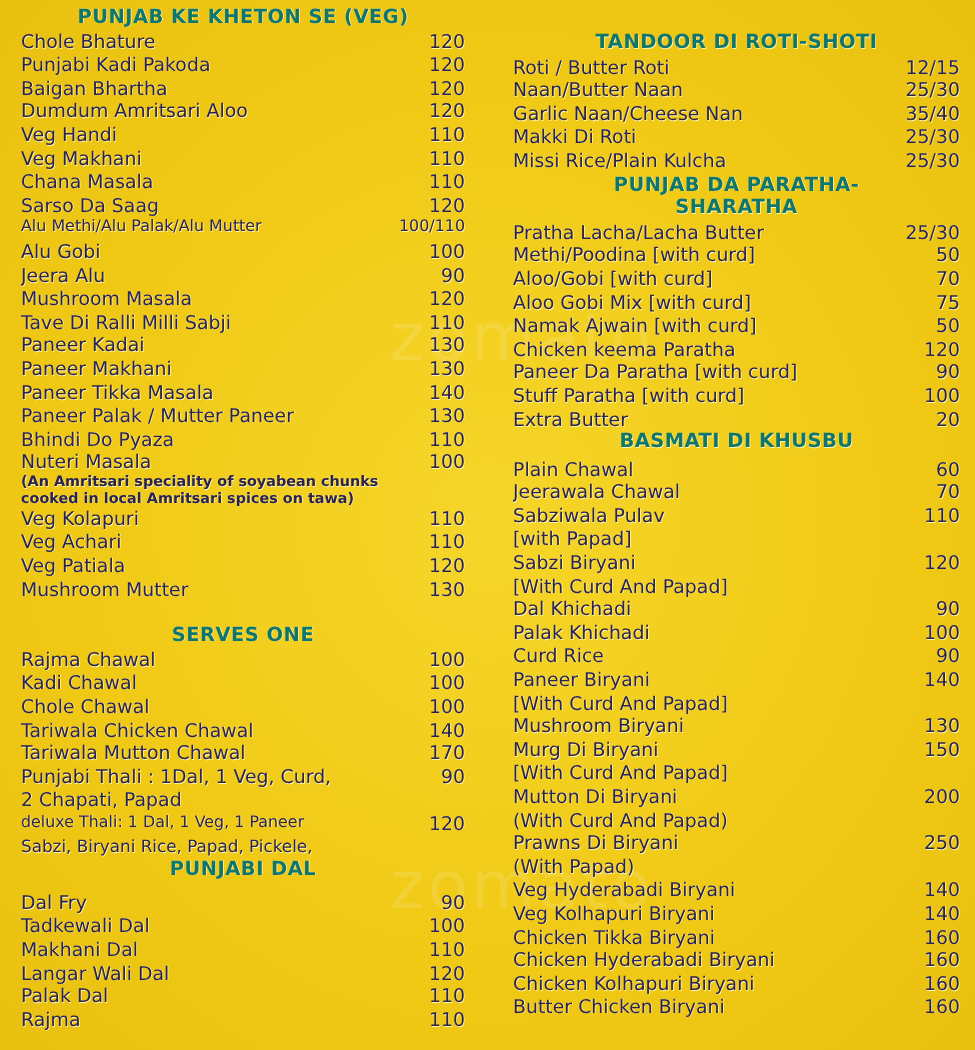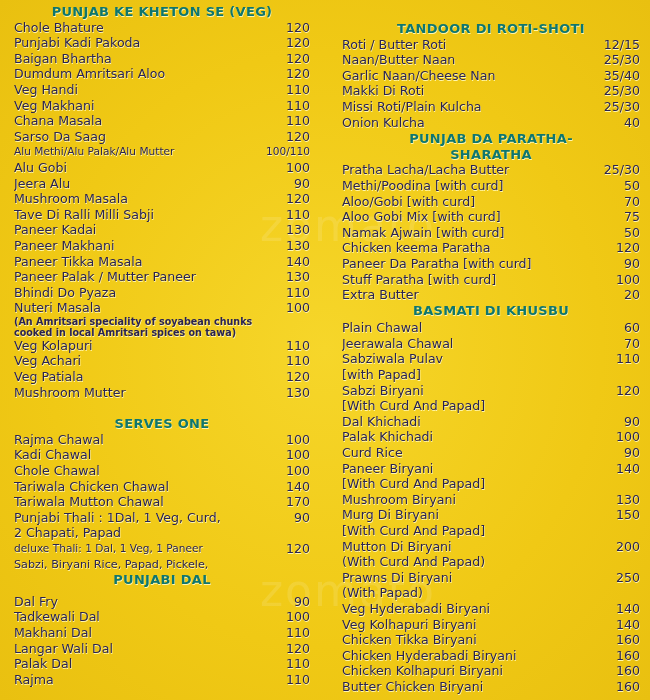--- a/index.html
+++ b/index.html
@@ -218,26 +218,22 @@
       </div>
       <div class="row">
         <span class="name">Garlic Naan/Cheese Nan</span>
         <span class="price">35/40</span>
       </div>
       <div class="row">
         <span class="name">Makki Di Roti</span>
         <span class="price">25/30</span>
       </div>
       <div class="row">
-        <span class="name">Missi Roti/Plain Kulcha</span>
+        <span class="name">Missi Rice/Plain Kulcha</span>
         <span class="price">25/30</span>
-      </div>
-      <div class="row">
-        <span class="name">Onion Kulcha</span>
-        <span class="price">40</span>
       </div>
     </div>
   <div class="heading" style="margin-top:1px;">PUNJAB DA PARATHA-</div>
   <div class="heading">SHARATHA</div>
   <div id="paratha-items">
       <div class="row">
         <span class="name">Pratha Lacha/Lacha Butter</span>
         <span class="price">25/30</span>
       </div>
       <div class="row">

